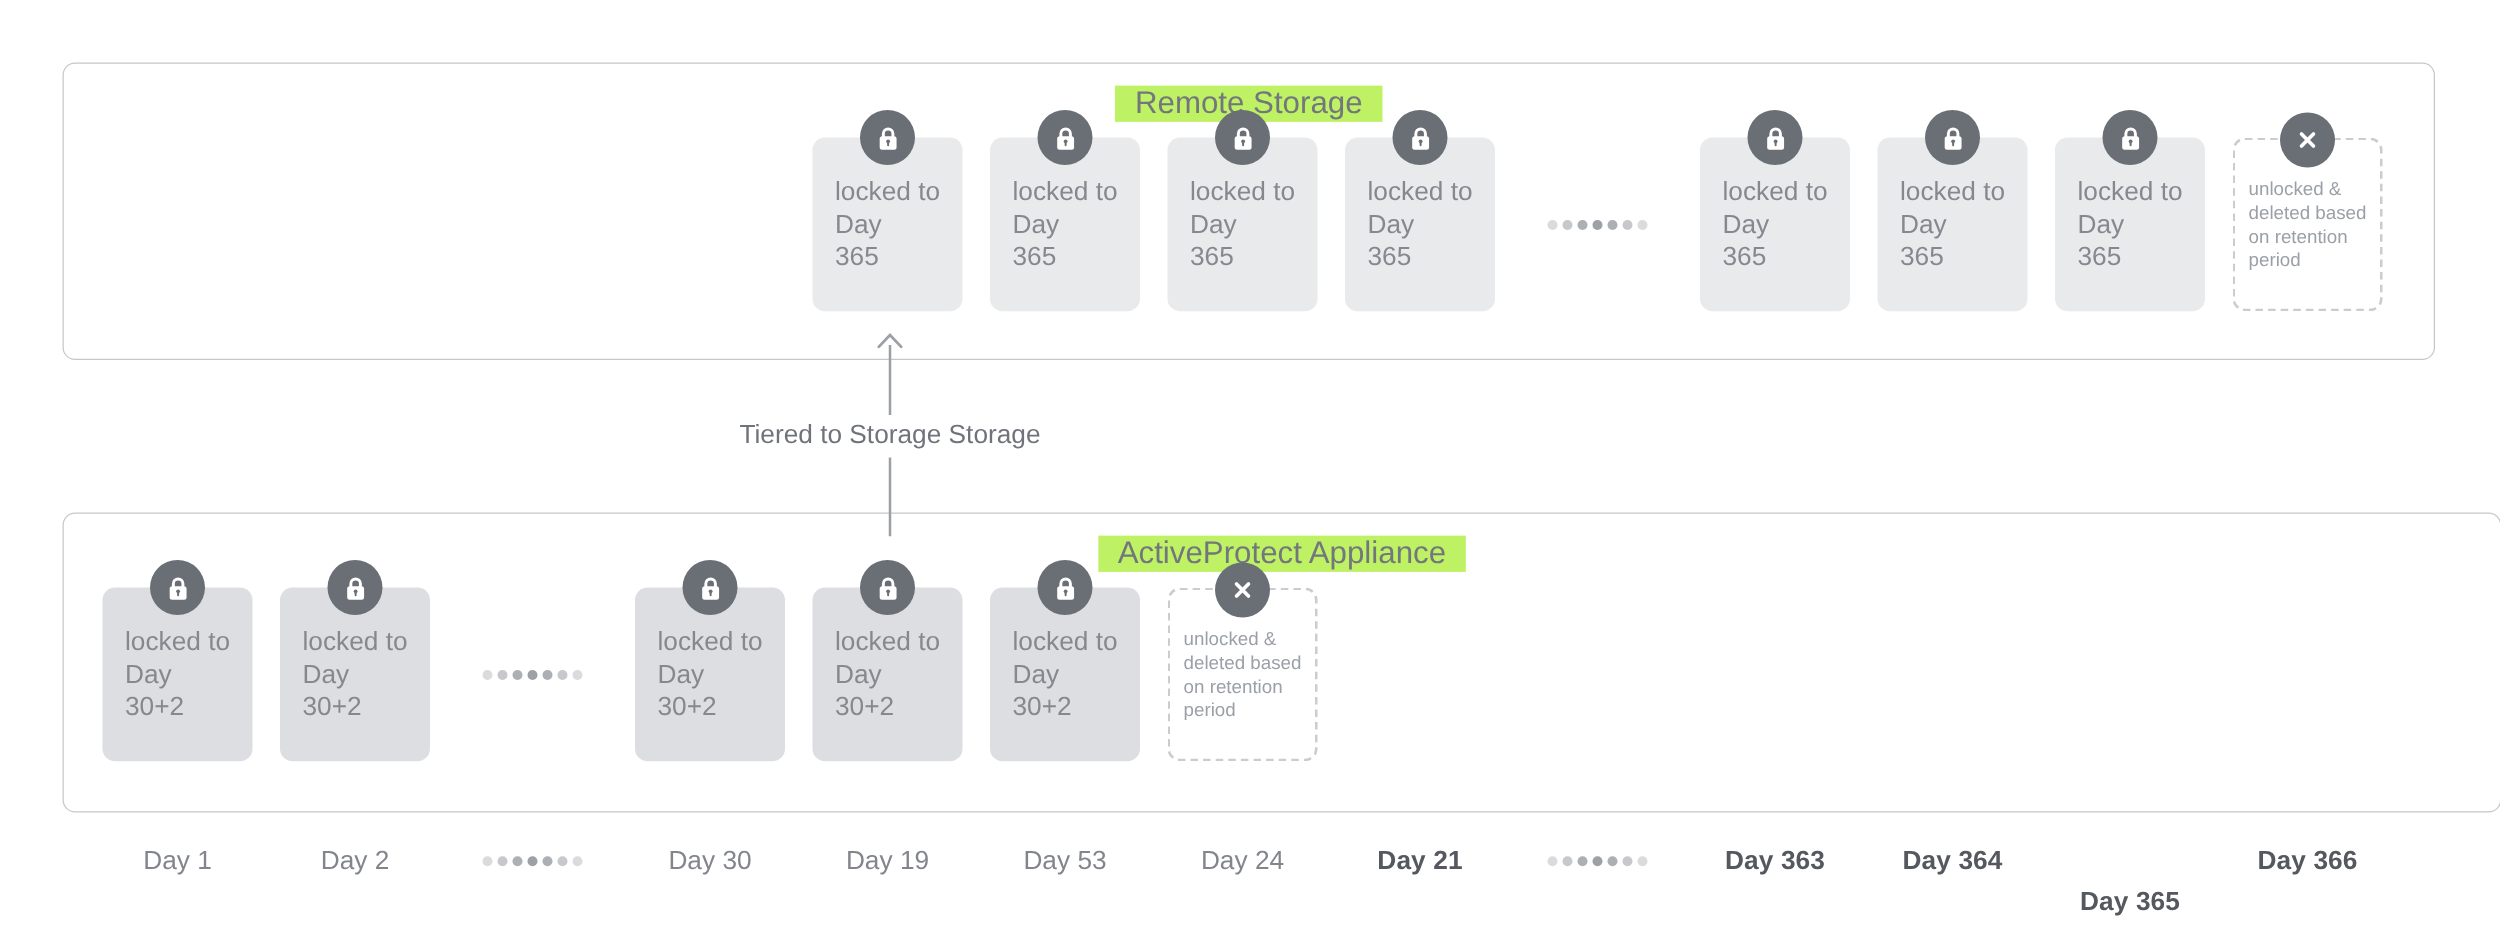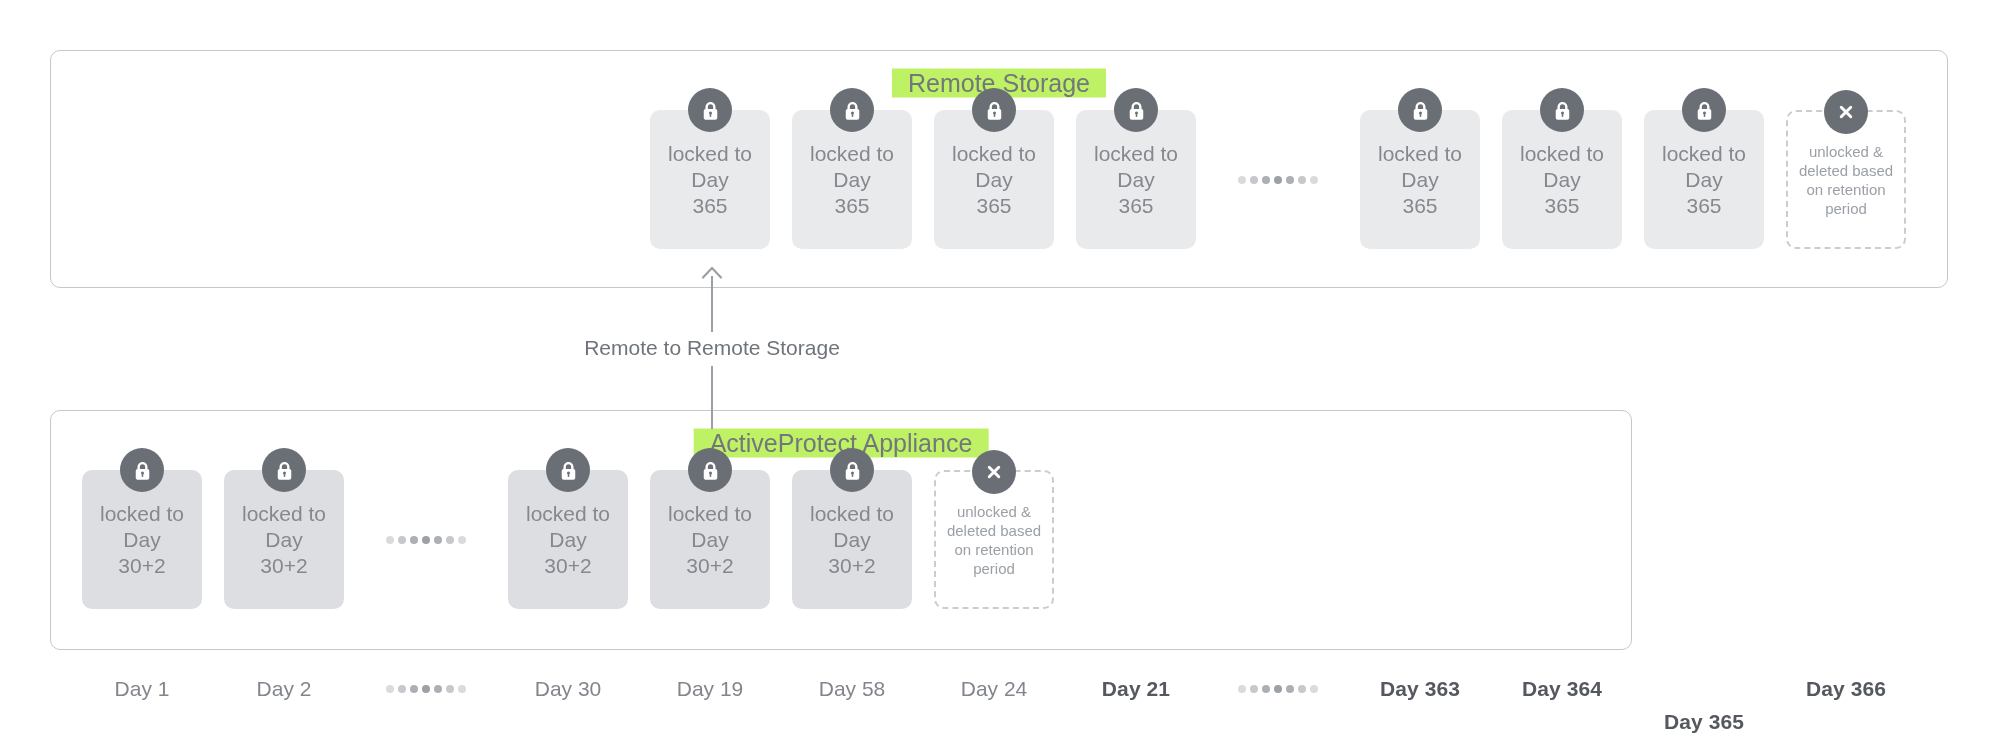--- a/index.html
+++ b/index.html
@@ -6,37 +6,37 @@
   .canvas{
     position:relative;width:2000px;height:740px;background:#fff;overflow:hidden;
     font-family:"Liberation Sans",sans-serif;
     --panel-border:#c4c8cc; --panel-title:#73777d; --box-fill-remote:#e9eaeb;
     --box-fill-appliance:#dcdee1; --box-text:#85898f; --badge-fill:#6a6f76;
     --dashed-border:#c9ccd0; --dashed-text:#9ba0a7; --arrow:#9aa0a6;
     --arrow-label:#6f747b; --axis-text:#82868c; --axis-text-emph:#55595f;
   }
   .panel{position:absolute;border:1.5px solid var(--panel-border);border-radius:10px;box-sizing:border-box;background:transparent;}
   .panel-remote{left:50px;top:50px;width:1898px;height:238px;}
-  .panel-appliance{left:50px;top:410px;width:1582px;height:240px;}
+  .panel-appliance{left:50px;top:410px;width:1951px;height:240px;}
   .panel-title{
     position:absolute;left:50%;top:0;transform:translate(-50%,-50%);
     background:#bef264;padding:0 16px;font-size:25px;color:var(--panel-title);white-space:nowrap;margin-top:32px;
   }
   .cell{position:absolute;width:120px;height:139px;border-radius:10px;box-sizing:border-box;}
   .cell.locked-remote{background:var(--box-fill-remote);}
   .cell.locked-appliance{background:var(--box-fill-appliance);}
   .cell.unlocked{background:#fff;border:2px dashed var(--dashed-border);}
   .badge{
     position:absolute;left:50%;top:0;transform:translate(-50%,-50%);
     width:44px;height:44px;border-radius:50%;background:var(--badge-fill);
     display:flex;align-items:center;justify-content:center;
   }
   .cell-label{
     position:absolute;inset:0;display:flex;align-items:center;justify-content:center;
-    text-align:center;white-space:pre-line;font-size:21px;line-height:26px;color:var(--box-text);
+    text-align:left;white-space:pre-line;font-size:21px;line-height:26px;color:var(--box-text);
   }
   .cell.unlocked .cell-label{font-size:15px;line-height:19px;color:var(--dashed-text);padding:0 2px;}
   .dots{position:absolute;display:flex;gap:4px;align-items:center;transform:translate(-50%,-50%);}
   .dot{width:8px;height:8px;border-radius:50%;display:block;}
   .axis-label{
     position:absolute;top:689px;transform:translate(-50%,-50%);
     font-size:21px;color:var(--axis-text);white-space:nowrap;
   }
   .axis-label.emph{color:var(--axis-text-emph);font-weight:600;letter-spacing:.1px;}
   .arrow-shaft{position:absolute;width:2px;background:var(--arrow);transform:translateX(-50%);}
@@ -257,38 +257,38 @@
 deleted based
 on retention
 period</div>
       </div>
     </div>
 
   <svg class="arrow-head" style="left:712px;top:266px;" width="22" height="13" viewBox="0 0 22 13">
     <path d="M2 11.5 L11 2 L20 11.5" fill="none" stroke="var(--arrow)" stroke-width="2.2" stroke-linecap="round"></path>
   </svg>
   <div class="arrow-shaft" style="left:712px;top:276px;height:56px;"></div>
-  <div class="arrow-label" style="left:712px;top:336px;">Remote to Remote Storage</div>
+  <div class="arrow-label" style="left:712px;top:336px;">Tiered to Storage Storage</div>
   <div class="arrow-shaft" style="left:712px;top:366px;height:63px;"></div>
 
   <div id="axis">
       <span class="axis-label" style="left: 142px; text-align: right;">Day 1</span>
       <span class="axis-label" style="left: 284px;">Day 2</span>
       <div class="dots" style="left: 426px; top: 689px;">
         <span class="dot" style="background: rgb(218, 219, 221);"></span>
         <span class="dot" style="background: rgb(198, 200, 203);"></span>
         <span class="dot" style="background: rgb(172, 175, 179);"></span>
         <span class="dot" style="background: rgb(157, 161, 166);"></span>
         <span class="dot" style="background: rgb(172, 175, 179);"></span>
         <span class="dot" style="background: rgb(198, 200, 203);"></span>
         <span class="dot" style="background: rgb(218, 219, 221);"></span>
       </div>
       <span class="axis-label" style="left: 568px;">Day 30</span>
       <span class="axis-label" style="left: 710px;">Day 19</span>
-      <span class="axis-label" style="left: 852px;">Day 58</span>
+      <span class="axis-label" style="left: 852px;">Day 53</span>
       <span class="axis-label" style="left: 994px;">Day 24</span>
       <span class="axis-label emph" style="left: 1136px;">Day 21</span>
       <div class="dots" style="left: 1278px; top: 689px;">
         <span class="dot" style="background: rgb(218, 219, 221);"></span>
         <span class="dot" style="background: rgb(198, 200, 203);"></span>
         <span class="dot" style="background: rgb(172, 175, 179);"></span>
         <span class="dot" style="background: rgb(157, 161, 166);"></span>
         <span class="dot" style="background: rgb(172, 175, 179);"></span>
         <span class="dot" style="background: rgb(198, 200, 203);"></span>
         <span class="dot" style="background: rgb(218, 219, 221);"></span>

